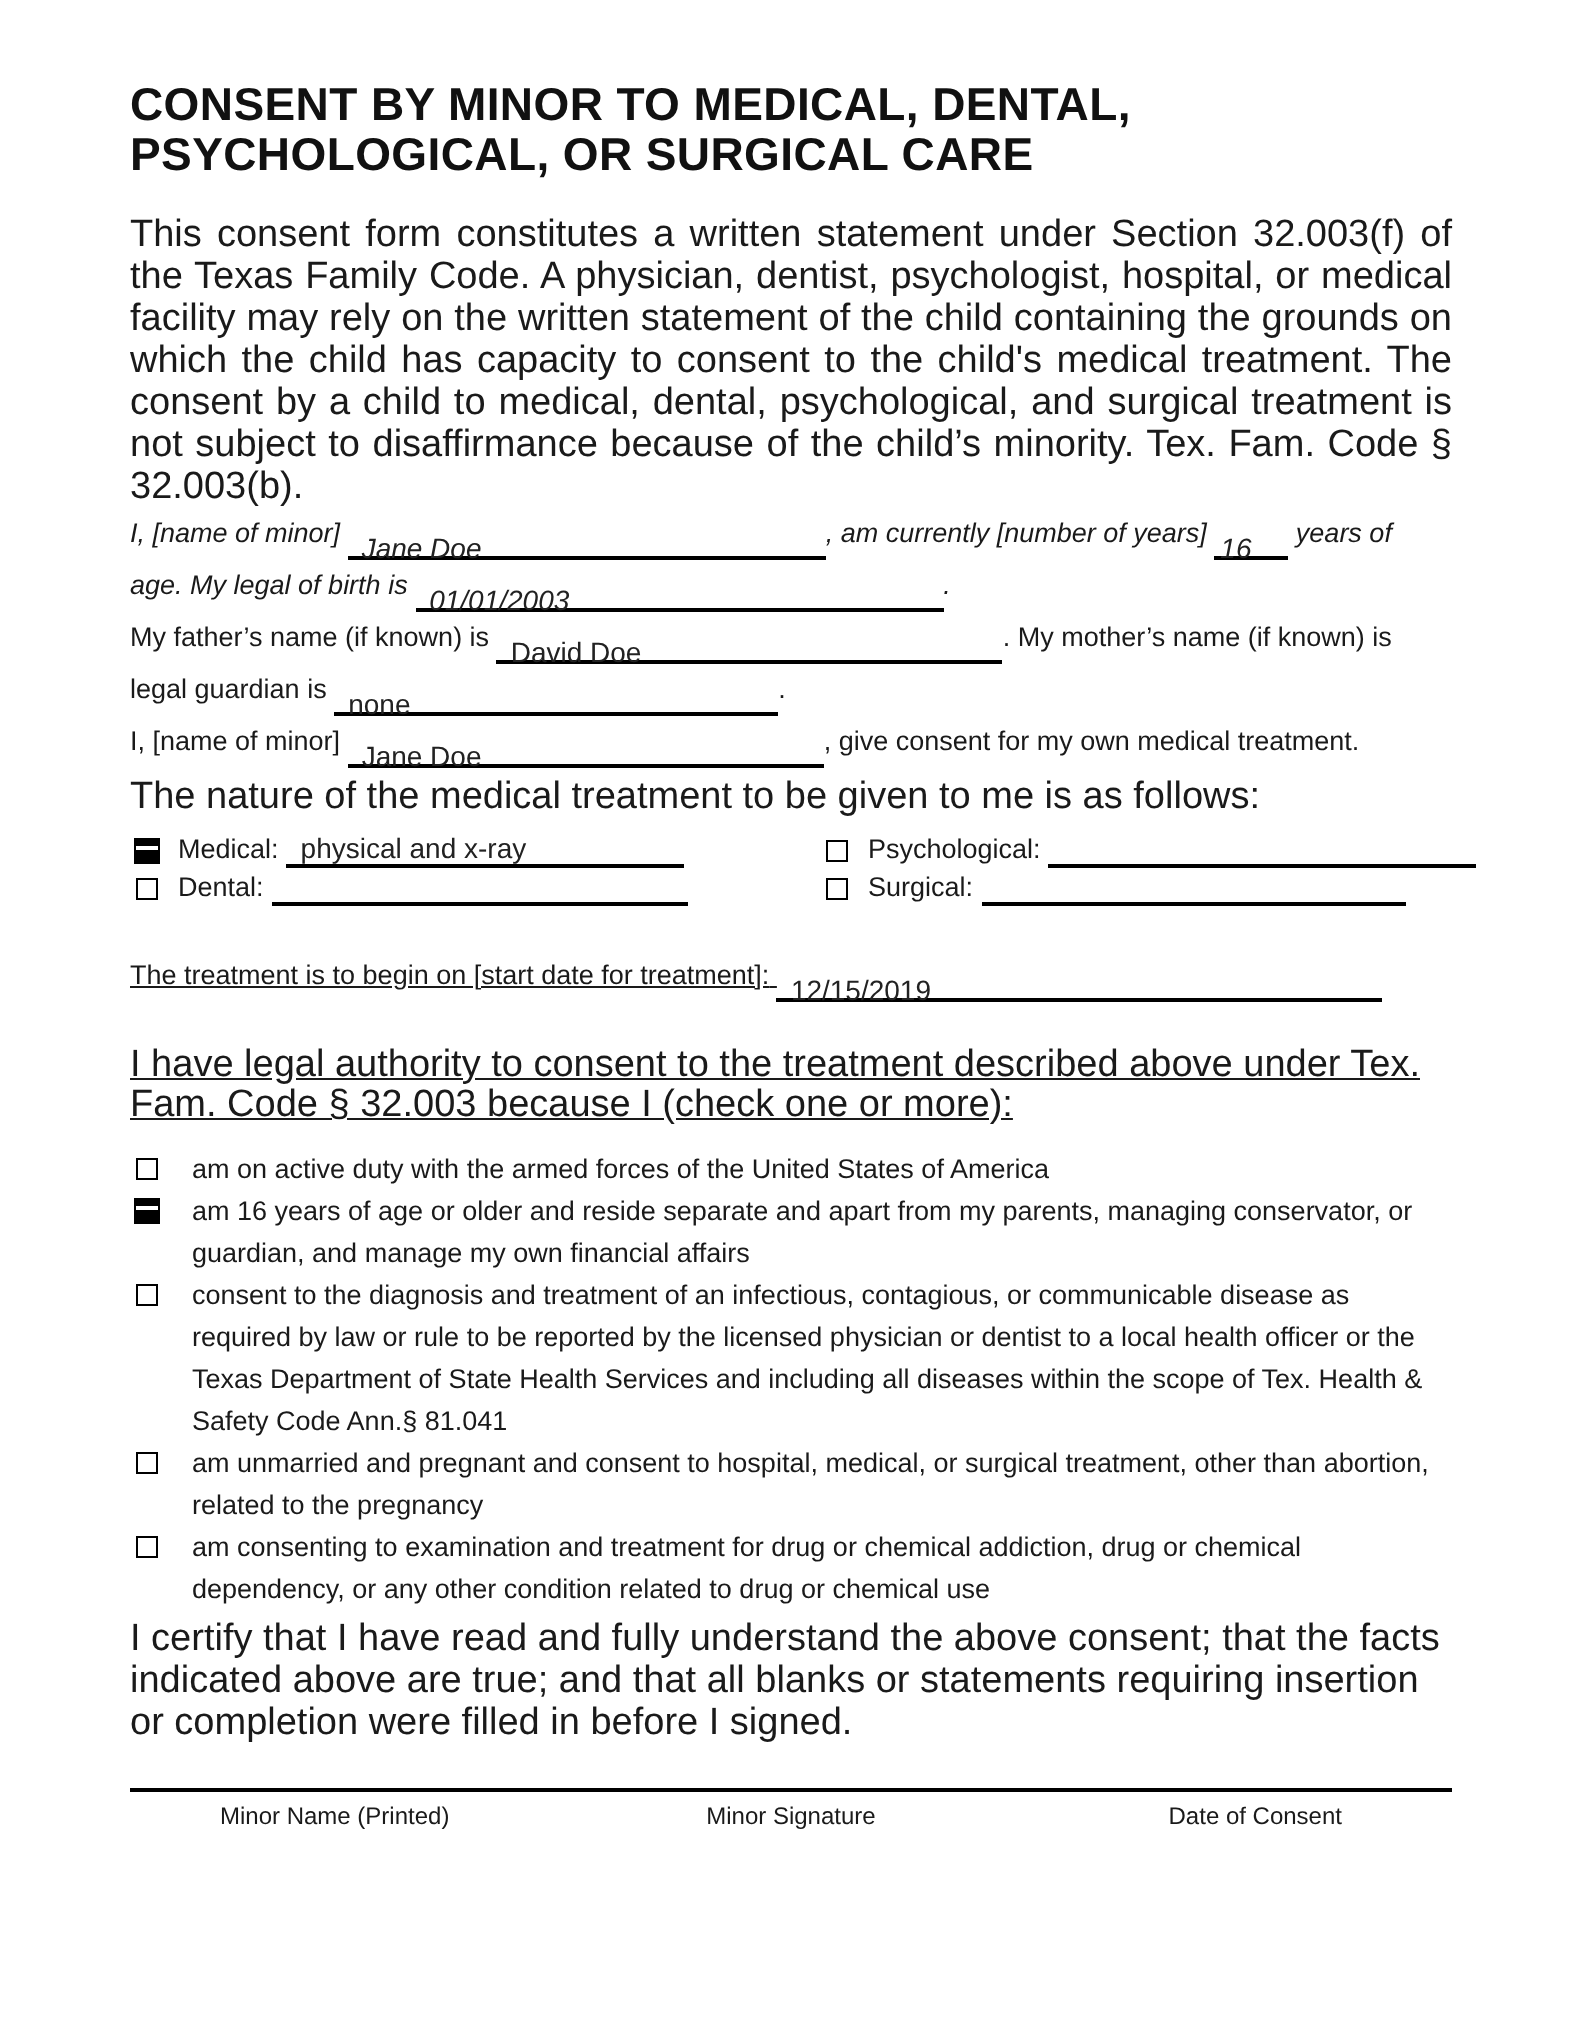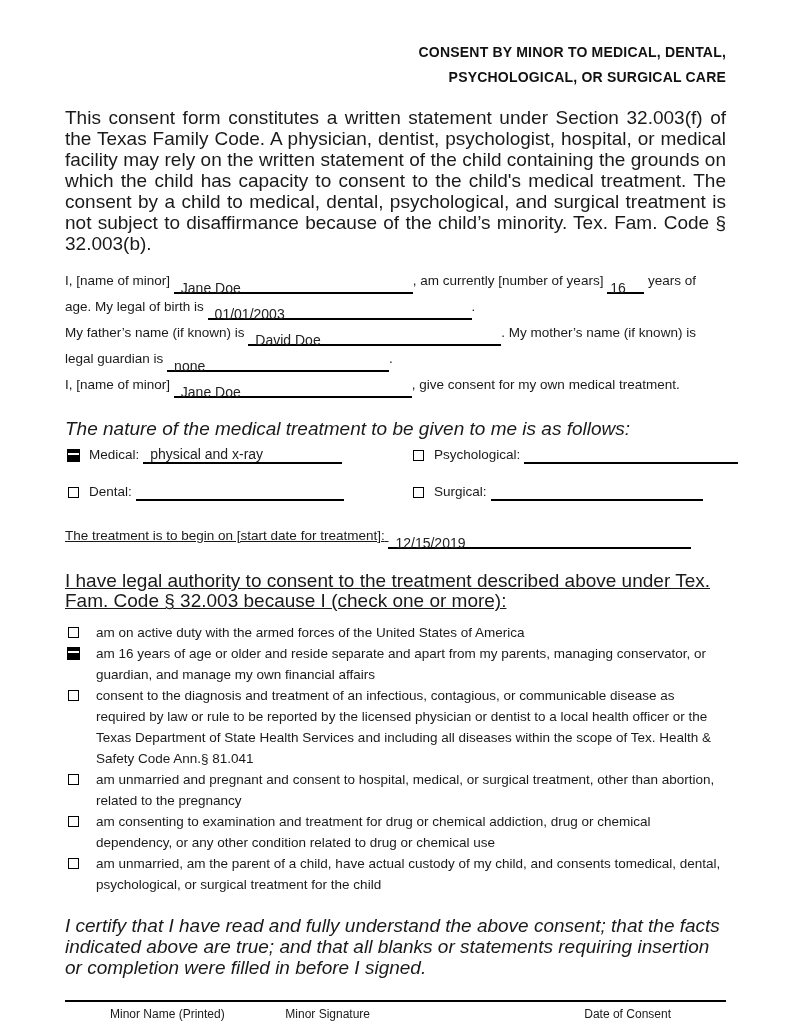--- a/index.html
+++ b/index.html
@@ -5,60 +5,60 @@
   * { margin:0; padding:0; box-sizing:border-box; }
   html,body { width:790px; height:1022px; background:#fff; overflow:hidden; }
   body {
     font-family:"Liberation Sans","DejaVu Sans",sans-serif;
     color:#1a1a1a;
     -webkit-font-smoothing:antialiased;
   }
   .page { width:790px; height:1022px; padding:40px 64px 0 65px; background:#fff; }
 
   
-  .title { text-align:right; font-weight:bold; font-size:14px; line-height:25px; color:#111; margin-bottom:17px; letter-spacing:.2px; }
+  .title { text-align:left; font-weight:bold; font-size:23px; line-height:25px; color:#111; margin-bottom:17px; letter-spacing:.2px; }
 
   
   .para { font-size:19px; line-height:21px; text-align:justify; }
   .row  { font-size:13.5px; line-height:26px; white-space:nowrap; }
 
   
   .blank { display:inline-block; border-bottom:2px solid #000; height:18px; vertical-align:bottom; position:relative; }
   .fill  { font-size:14px; line-height:17px; padding-left:7px; white-space:nowrap; display:inline-block; color:#222; }
   .fill-sm { padding-left:3px; }
 
   
   .cb { display:inline-block; width:11px; height:11px; border:1.5px solid #000; background:#fff; flex:none; }
   .cb.checked {
     width:13px; height:13px; border:1px solid #000;
     background:linear-gradient(to bottom,#000 0%,#000 26%,#fff 26%,#fff 44%,#000 44%,#000 100%);
   }
 
   
-  .treat-grid { display:grid; grid-template-columns:345px 1fr; row-gap:18px; margin-top:6px; }
+  .treat-grid { display:grid; grid-template-columns:345px 1fr; row-gap:0; margin-top:6px; }
   .treat-cell { display:flex; align-items:flex-end; font-size:13.5px; }
   .treat-cell .cb { margin:0 10px 3px 3px; }
   .treat-cell .cb.checked { margin:0 9px 2px 2px; }
   .treat-label { margin-right:4px; line-height:19px; }
 
   
   .auth-list { margin-top:11px; }
   .auth-item { position:relative; padding-left:31px; font-size:13.5px; line-height:21px; text-align:left; }
   .auth-item .cb { position:absolute; left:3px; top:5px; }
   .auth-item .cb.checked { left:2px; top:4px; }
 
   
   .sig-line { border-top:2px solid #000; margin-top:22px; }
   .sig-labels { display:grid; grid-template-columns:1fr 1fr 1fr; font-size:12px; line-height:20px; padding-top:2px; }
   .sig-labels .l1 { padding-left:45px; }
-  .sig-labels .l2 { text-align:left; }
+  .sig-labels .l2 { text-align:center; }
   .sig-labels .l3 { text-align:right; padding-right:55px; }
 
-  .mt14{margin-top:14px;} .mt16{} .mt18{}
-  .mt20{margin-top:20px;font-style:italic;} .mt22{margin-top:22px;text-decoration:underline;}
+  .mt14{font-style:italic;} .mt16{} .mt18{}
+  .mt20{margin-top:4px;} .mt22{margin-top:22px;text-decoration:underline;}
   .tight { line-height:20px; }
 </style>
 </head>
 <body>
 
 <div class="page">
 
   <div class="title">
     <div>CONSENT BY MINOR TO MEDICAL, DENTAL,</div>
     <div>PSYCHOLOGICAL, OR SURGICAL CARE</div>
@@ -141,24 +141,20 @@
       <span>consent to the diagnosis and treatment of an infectious, contagious, or communicable disease as required by law or rule to be reported by the licensed physician or dentist to a local health officer or the Texas Department of State Health Services and including all diseases within the scope of Tex. Health &amp; Safety Code Ann.§ 81.041</span>
     </div>
     <div class="auth-item">
       <span class="cb"></span>
       <span>am unmarried and pregnant and consent to hospital, medical, or surgical treatment, other than abortion, related to the pregnancy</span>
     </div>
     <div class="auth-item">
       <span class="cb"></span>
       <span>am consenting to examination and treatment for drug or chemical addiction, drug or chemical dependency, or any other condition related to drug or chemical use</span>
     </div>
-    <div class="auth-item">
-      <span class="cb"></span>
-      <span>am unmarried, am the parent of a child, have actual custody of my child, and consents tomedical, dental, psychological, or surgical treatment for the child</span>
-    </div>
   </div>
 
   <p class="para mt20" style="text-align:left">I certify that I have read and fully understand the above consent; that the facts indicated above are true; and that all blanks or statements requiring insertion or completion were filled in before I signed.</p>
 
   <div>
     <div class="sig-line"></div>
     <div class="sig-labels">
       <span class="l1">Minor Name (Printed)</span>
       <span class="l2">Minor Signature</span>
       <span class="l3">Date of Consent</span>

